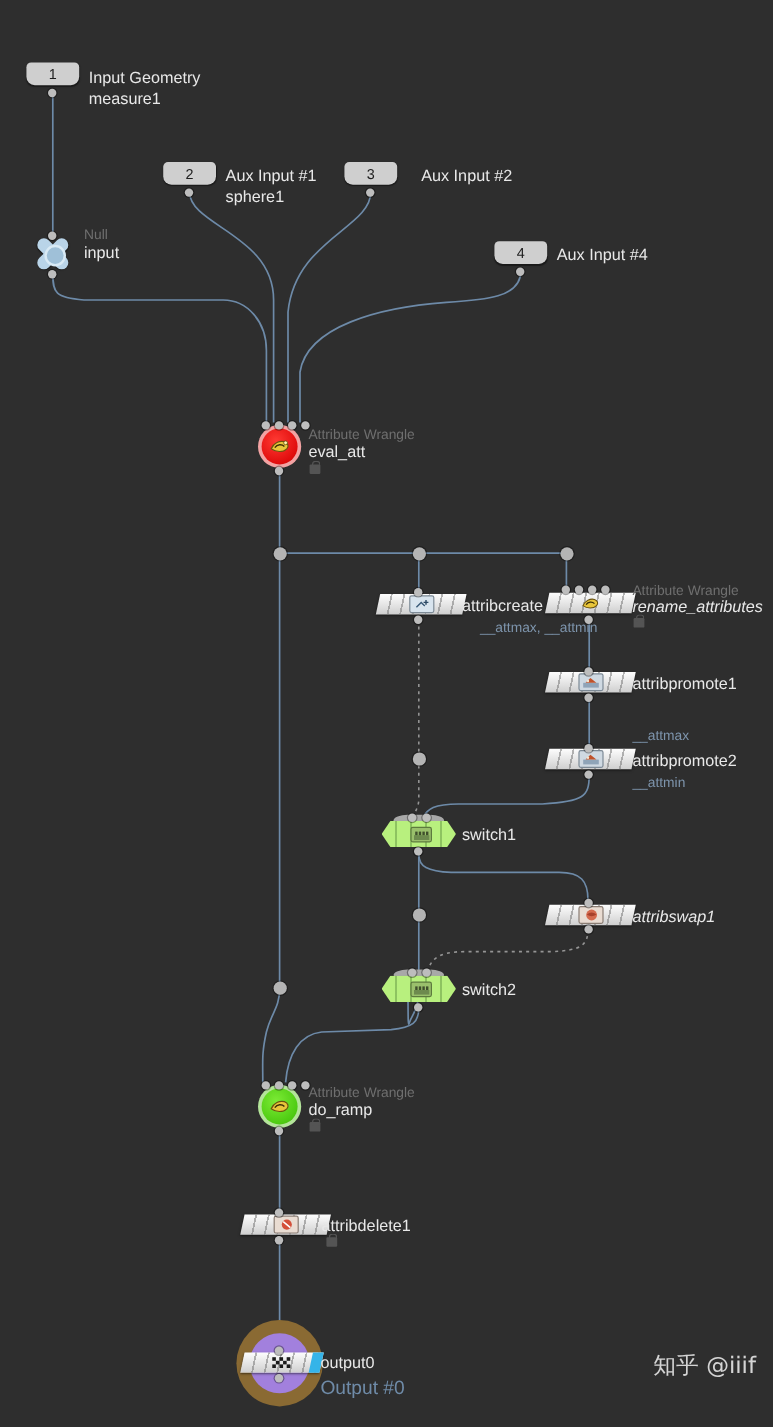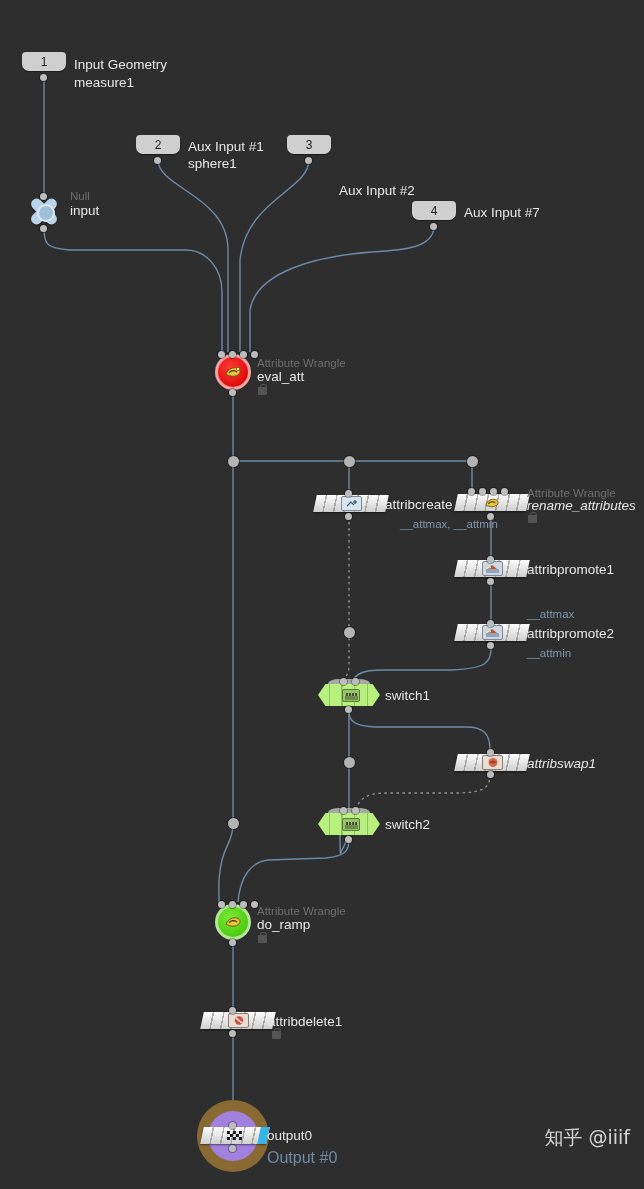--- a/index.html
+++ b/index.html
@@ -163,27 +163,27 @@
   <div class="inputbox" style="left:136px;top:135px;">
     <span>2</span>
   </div>
   <div class="lbl lbl-name" style="left:188px;top:139px;">Aux Input #1</div>
   <div class="lbl lbl-name" style="left:188px;top:156px;">sphere1</div>
   <div class="dot sm" style="left:154px;top:157px;"></div>
 
   <div class="inputbox" style="left:287px;top:135px;">
     <span>3</span>
   </div>
-  <div class="lbl lbl-name" style="left:339px;top:139px;margin-top:44px;">Aux Input #2</div>
+  <div class="lbl lbl-name" style="left:351px;top:139px;">Aux Input #2</div>
   <div class="dot sm" style="left:305px;top:157px;"></div>
 
   <div class="inputbox" style="left:412px;top:201px;">
     <span>4</span>
   </div>
-  <div class="lbl lbl-name" style="left:464px;top:205px;">Aux Input #7</div>
+  <div class="lbl lbl-name" style="left:464px;top:205px;">Aux Input #4</div>
   <div class="dot sm" style="left:430px;top:223px;"></div>
 
   <div class="nullnode" style="left:25px;top:192px;">
     <div class="bar1"></div>
     <div class="bar2"></div>
     <div class="mid"></div>
   </div>
   <div class="dot sm" style="left:40px;top:193px;"></div>
   <div class="dot sm" style="left:40px;top:225px;"></div>
   <div class="lbl lbl-type" style="left:70px;top:190px;">Null</div>

